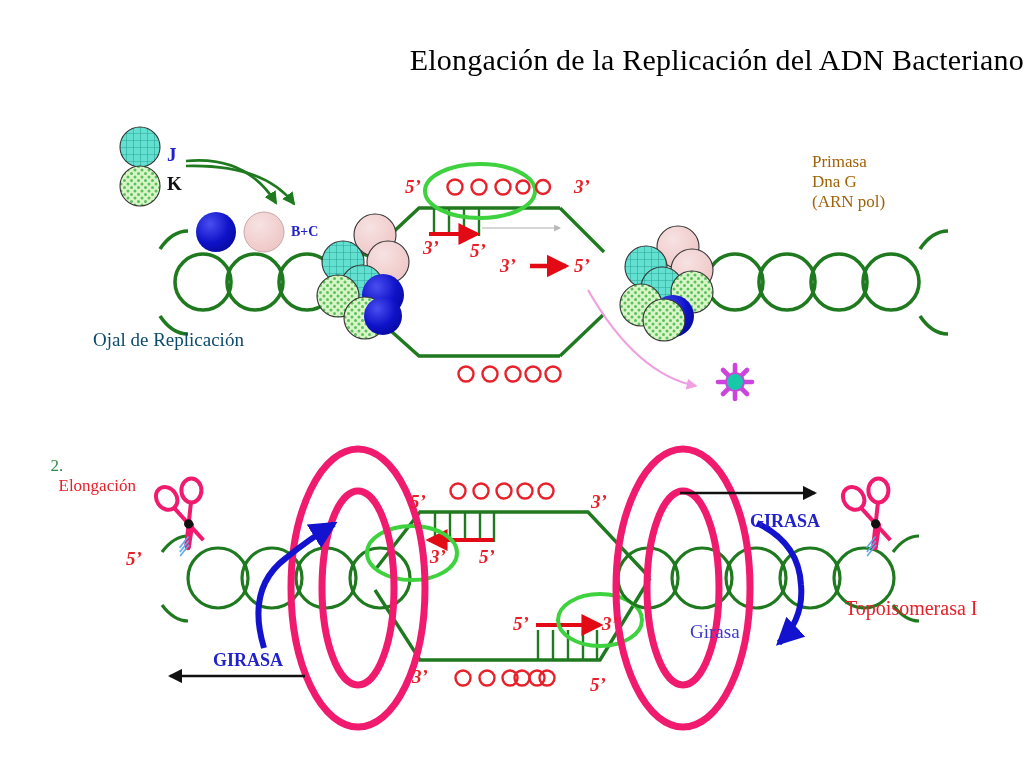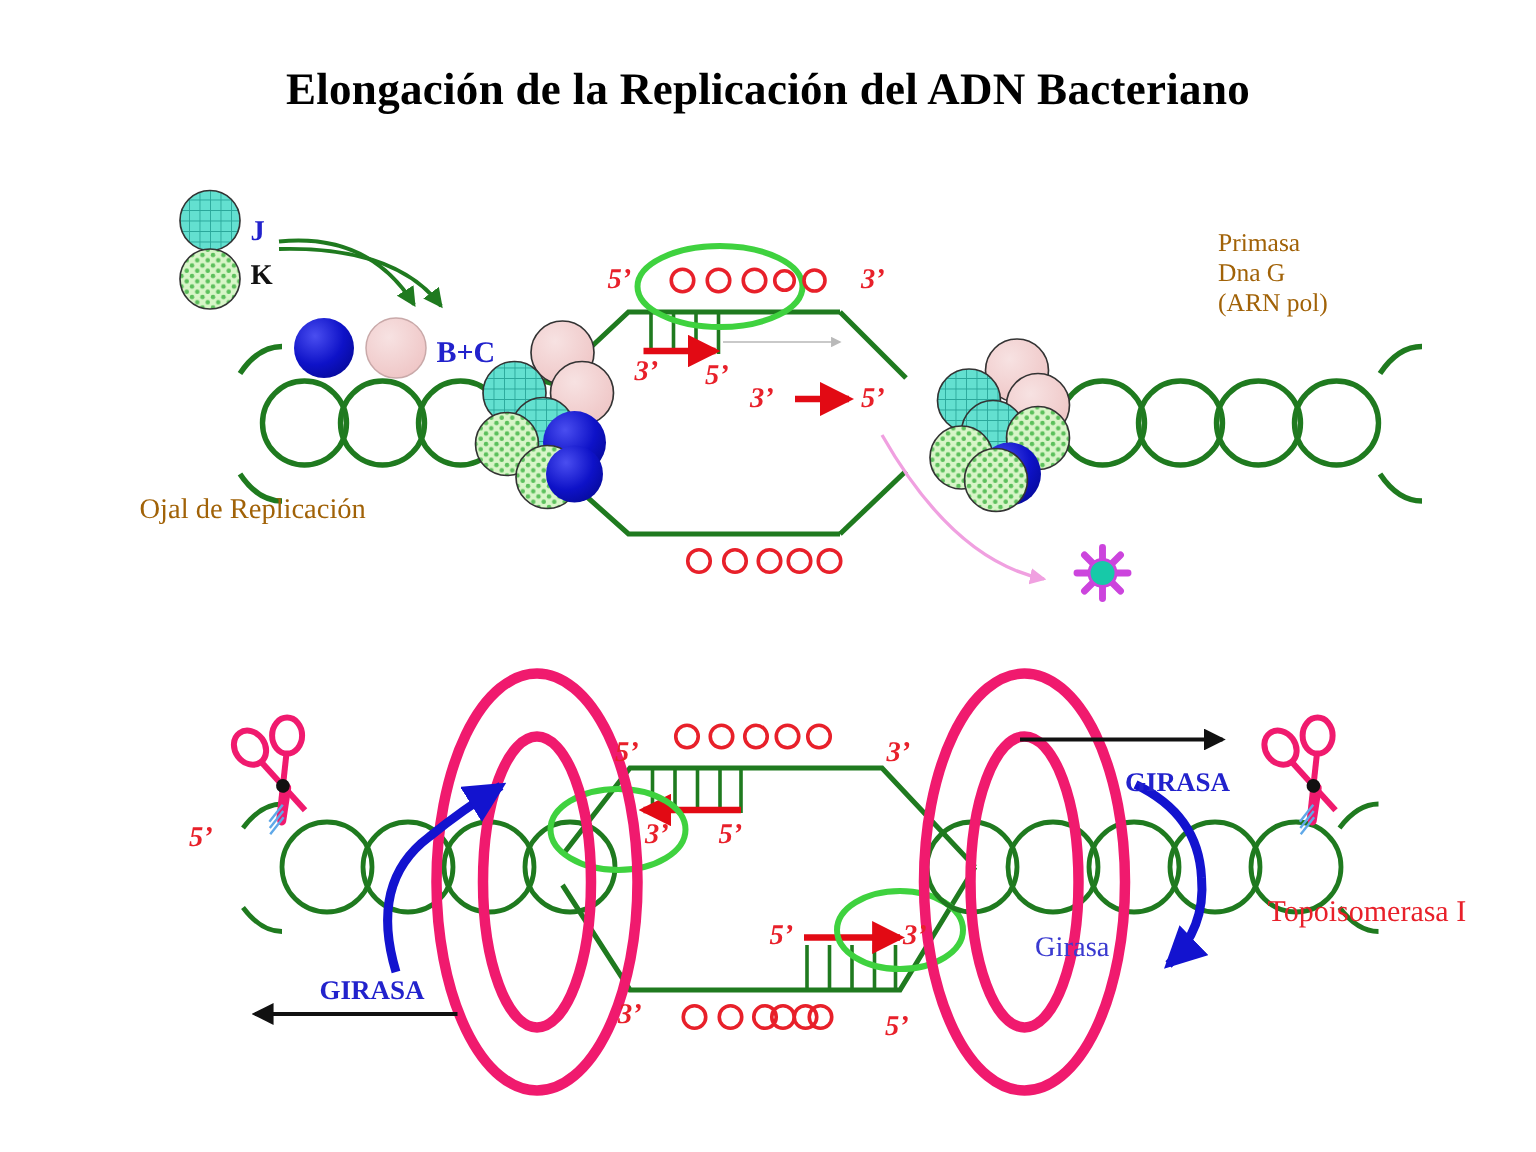--- a/index.html
+++ b/index.html
@@ -5,27 +5,27 @@
 <style>
   html,body{margin:0;padding:0;background:#ffffff;}
   body{
     width:1024px;height:768px;position:relative;overflow:hidden;
     font-family:"Liberation Serif","DejaVu Serif",serif;
   }
   #stage{position:absolute;left:0;top:0;width:1024px;height:768px;}
   #stage svg{position:absolute;left:0;top:0;width:1024px;height:768px;}
   .lbl{position:absolute;white-space:pre;line-height:1.18;}
   .title{
-    left:0;top:42px;width:1024px;text-align:center;
-    font-size:30px;font-weight:bold;color:#000000;letter-spacing:.2px;
+    left:0;top:42px;width:1024px;text-align:right;
+    font-size:30px;font-weight:normal;color:#000000;letter-spacing:.2px;
   }
   .t-J{left:167px;top:144px;font-size:19px;font-weight:bold;color:#2222cc;}
   .t-K{left:167px;top:173px;font-size:19px;font-weight:bold;color:#111111;}
-  .t-BC{left:291px;top:224px;font-size:20px;font-weight:bold;color:#2222cc;}
-  .t-ojal{left:93px;top:329px;font-size:19px;color:#a16207;}
+  .t-BC{left:291px;top:224px;font-size:14px;font-weight:bold;color:#2222cc;}
+  .t-ojal{left:93px;top:329px;font-size:19px;color:#0c4a6e;}
   .t-primasa{left:812px;top:152px;font-size:17px;color:#a16207;}
   .t-elong{left:42px;top:436px;font-size:17px;}
   .t-elong .num{color:#2e8b45;}
   .t-elong .word{color:#e8202a;}
   .t-topo{left:845px;top:597px;font-size:20px;color:#e8202a;}
   .t-gir-r{left:750px;top:511px;font-size:18px;font-weight:bold;color:#2222cc;}
   .t-gir-l{left:213px;top:650px;font-size:18px;font-weight:bold;color:#2222cc;}
   .t-girasa-mid{left:690px;top:621px;font-size:19px;color:#3a3ad0;}
   .pn{font-size:19px;font-weight:bold;color:#e8202a;font-style:italic;}
 </style>
@@ -311,20 +311,24 @@
 Dna G
 (ARN pol)</div>
 
 <div class="lbl pn" style="left:405px;top:176px;">5’</div>
 <div class="lbl pn" style="left:574px;top:176px;">3’</div>
 <div class="lbl pn" style="left:423px;top:237px;">3’</div>
 <div class="lbl pn" style="left:470px;top:240px;">5’</div>
 <div class="lbl pn" style="left:500px;top:255px;">3’</div>
 <div class="lbl pn" style="left:574px;top:255px;">5’</div>
 
+<div class="lbl t-elong">
+  <span class="num">2.</span>
+  <span class="word" style="margin-left:8px;">Elongación</span>
+</div>
 
 <div class="lbl pn" style="left:126px;top:548px;">5’</div>
 
 <div class="lbl pn" style="left:410px;top:491px;">5’</div>
 <div class="lbl pn" style="left:591px;top:491px;">3’</div>
 <div class="lbl pn" style="left:430px;top:546px;">3’</div>
 <div class="lbl pn" style="left:479px;top:546px;">5’</div>
 
 <div class="lbl pn" style="left:412px;top:666px;">3’</div>
 <div class="lbl pn" style="left:590px;top:674px;">5’</div>

